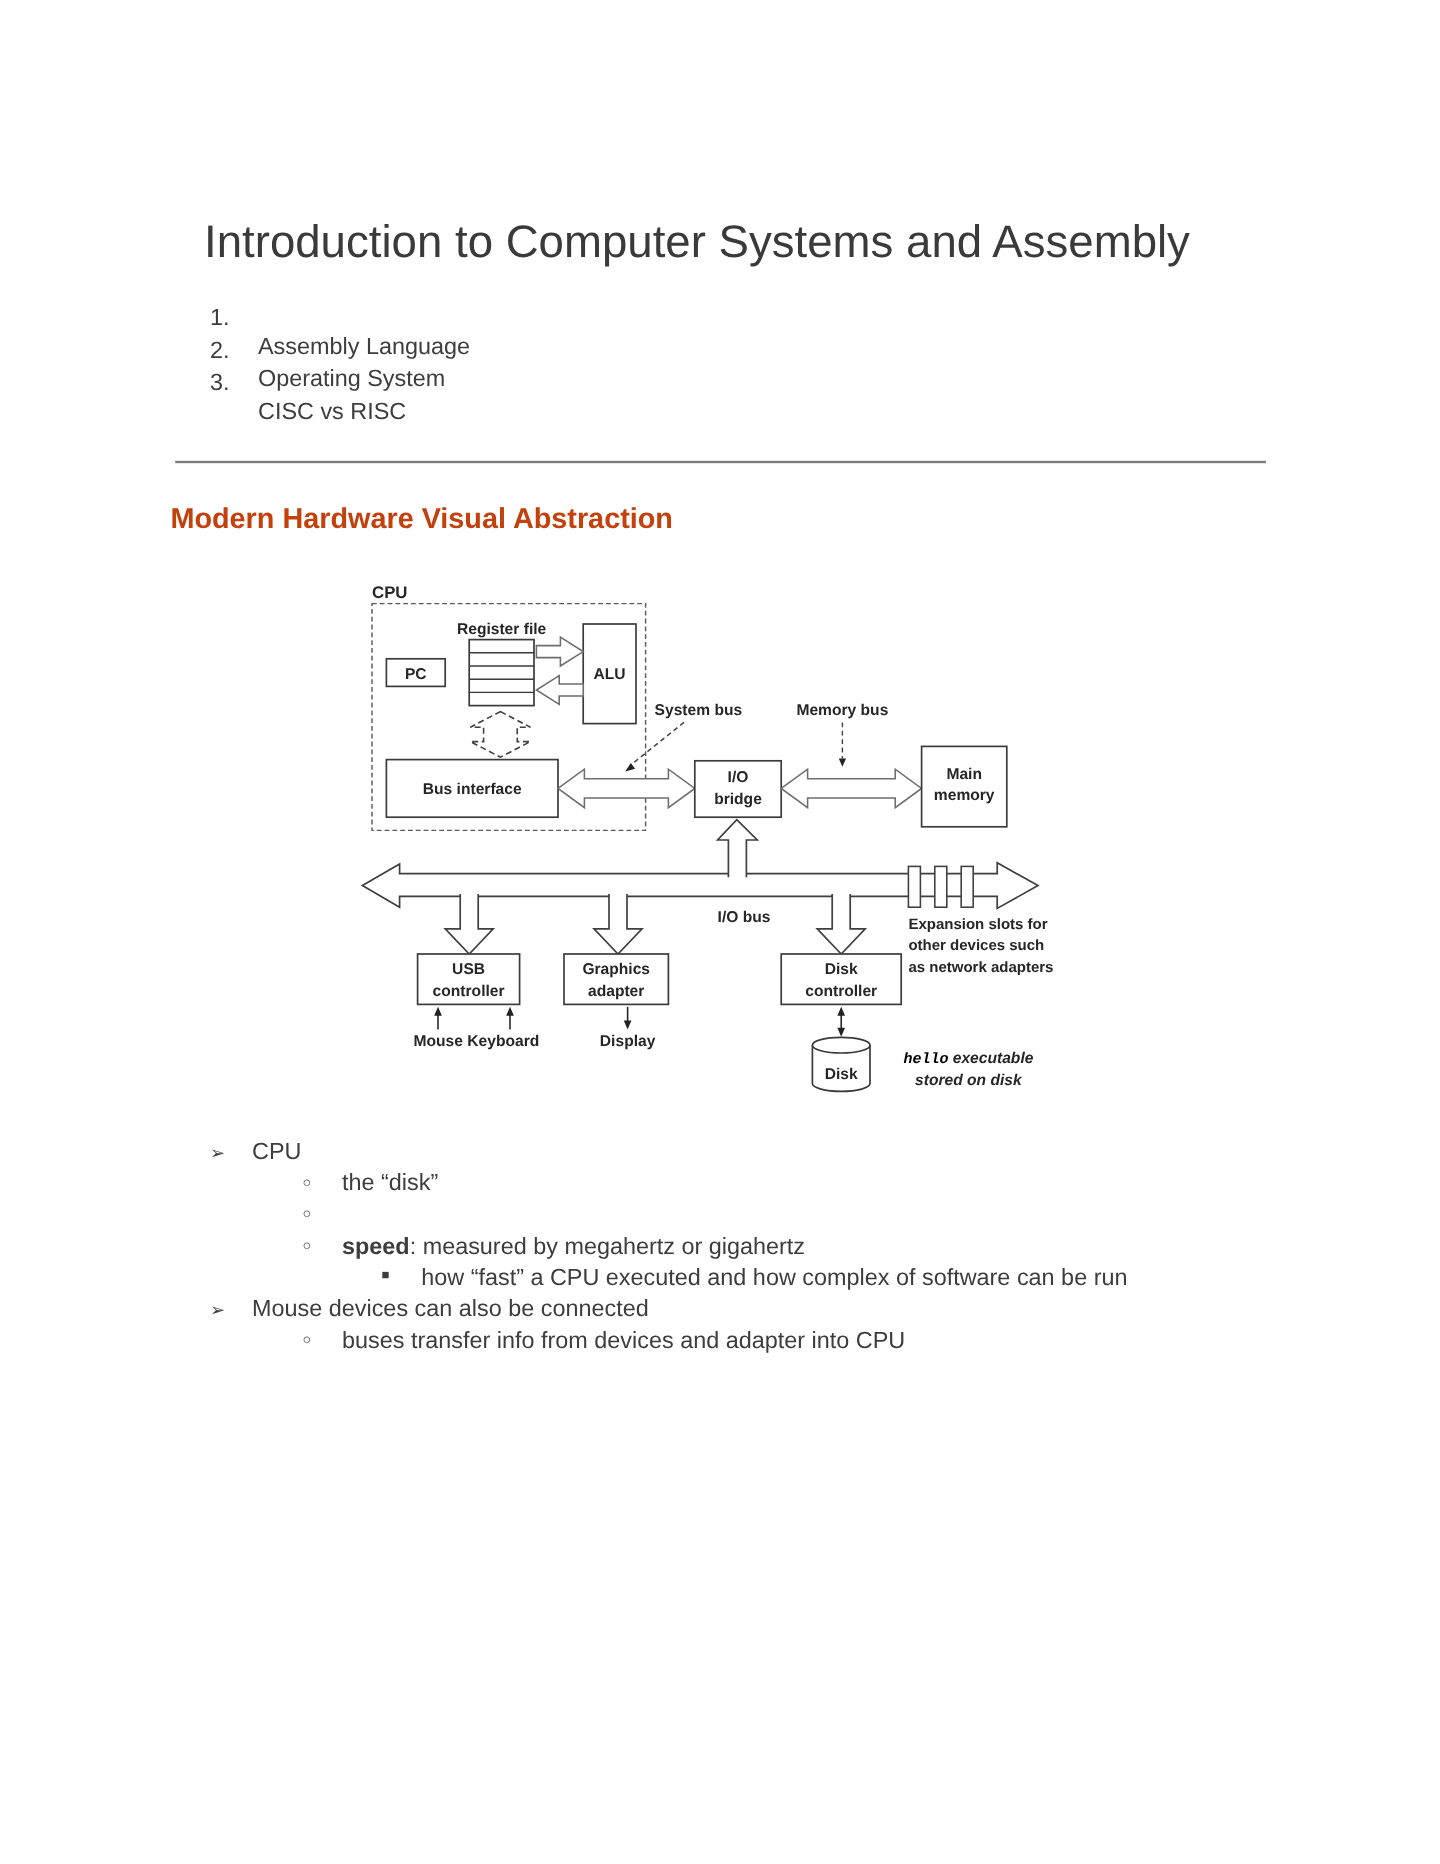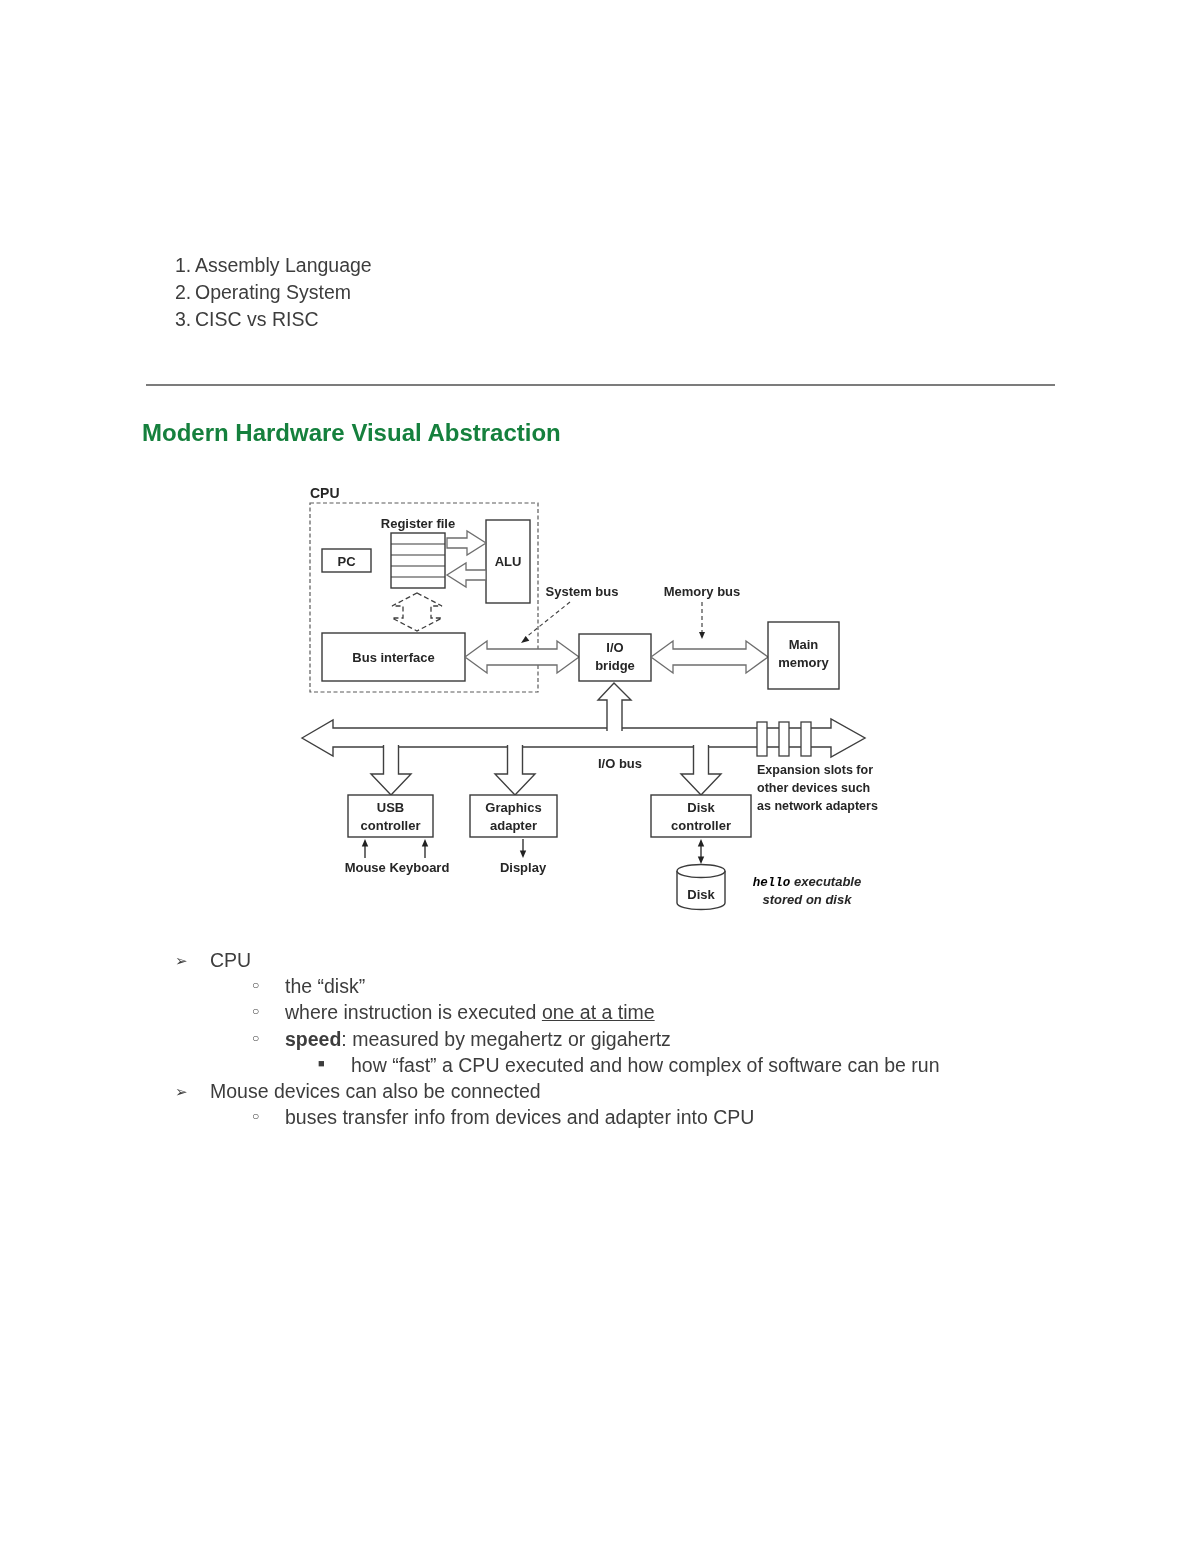--- a/index.html
+++ b/index.html
@@ -11,27 +11,27 @@
 
   .title {
     position:absolute; left:170px; top:181px; margin:0;
     font-size:38px; font-weight:400; color:#3a3a3a; white-space:nowrap;
     line-height:1.15;
   }
 
   .numlist { position:absolute; left:175px; top:254px; font-size:19.5px; color:#3d3d3d; }
   .nrow { position:relative; height:27px; }
   .nnum { position:absolute; left:0; }
-  .ntext { position:absolute; left:20px; white-space:nowrap; }
+  .ntext { position:absolute; left:40px; white-space:nowrap;margin-top:24px; }
 
   .divider { position:absolute; left:146px; top:384px; width:909px; height:0; border-top:2px solid #7c7c7c; }
 
   .heading {
     position:absolute; left:142px; top:419px; margin:0;
-    font-size:24px; font-weight:bold; color:#15803d; white-space:nowrap;
+    font-size:24px; font-weight:bold; color:#c2410c; white-space:nowrap;
   }
 
   .diagram { position:absolute; left:295px; top:482px; }
 
   
   .box   { fill:#ffffff; stroke:#3a3a3a; stroke-width:1.4; }
   .dashbox { fill:none; stroke:#5a5a5a; stroke-width:1.2; stroke-dasharray:4 2.5; }
   .regline { stroke:#3a3a3a; stroke-width:1.2; }
   .barrow { fill:#ffffff; stroke:#6e6e6e; stroke-width:1.3; }
   .dashedge { stroke:#3f3f3f; stroke-dasharray:5 3; }
@@ -58,20 +58,21 @@
   .t2 { left:285px; }
   .t3 { left:351px; }
   .ul { text-decoration:underline; }
   .bold { font-weight:bold; }
 </style>
 </head>
 <body>
 
 <div class="page">
 
+  <h1 class="title">Introduction to Computer Systems and Assembly</h1>
 
   <div class="numlist">
     <div class="nrow">
       <span class="nnum">1.</span>
       <span class="ntext">Assembly Language</span>
     </div>
     <div class="nrow">
       <span class="nnum">2.</span>
       <span class="ntext">Operating System</span>
     </div>
@@ -185,21 +186,20 @@
     <div class="brow">
       <span class="g g1">➢</span>
       <span class="t t1">CPU</span>
     </div>
     <div class="brow">
       <span class="g g2">○</span>
       <span class="t t2">the “disk”</span>
     </div>
     <div class="brow">
       <span class="g g2">○</span>
-      <span class="t t2"><span>where instruction is executed </span><span class="ul">one at a time</span></span>
     </div>
     <div class="brow">
       <span class="g g2">○</span>
       <span class="t t2"><span class="bold">speed</span><span>: measured by megahertz or gigahertz</span></span>
     </div>
     <div class="brow">
       <span class="g g3">■</span>
       <span class="t t3">how “fast” a CPU executed and how complex of software can be run</span>
     </div>
     <div class="brow">

